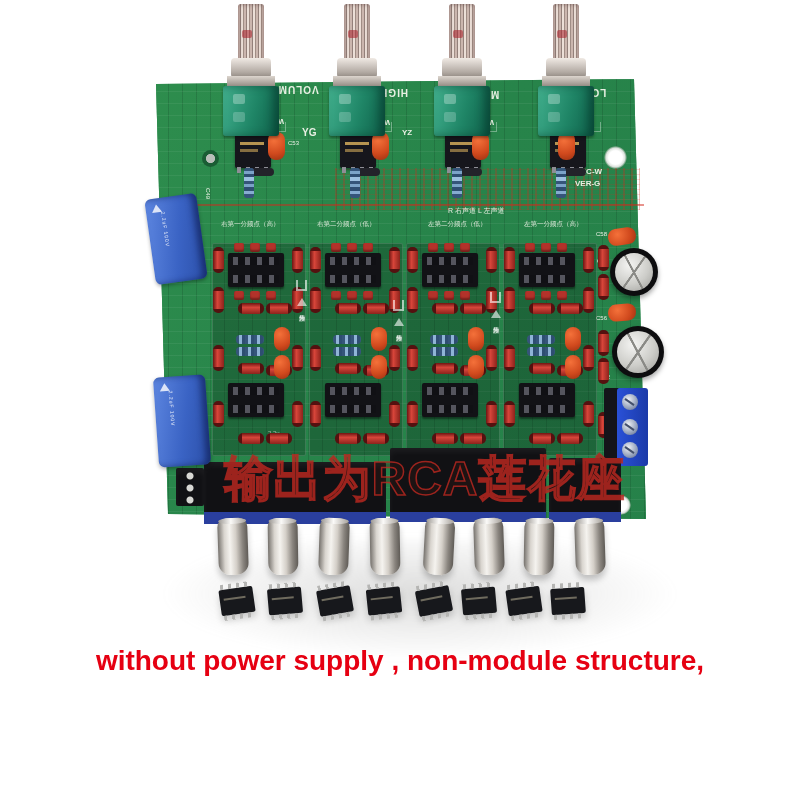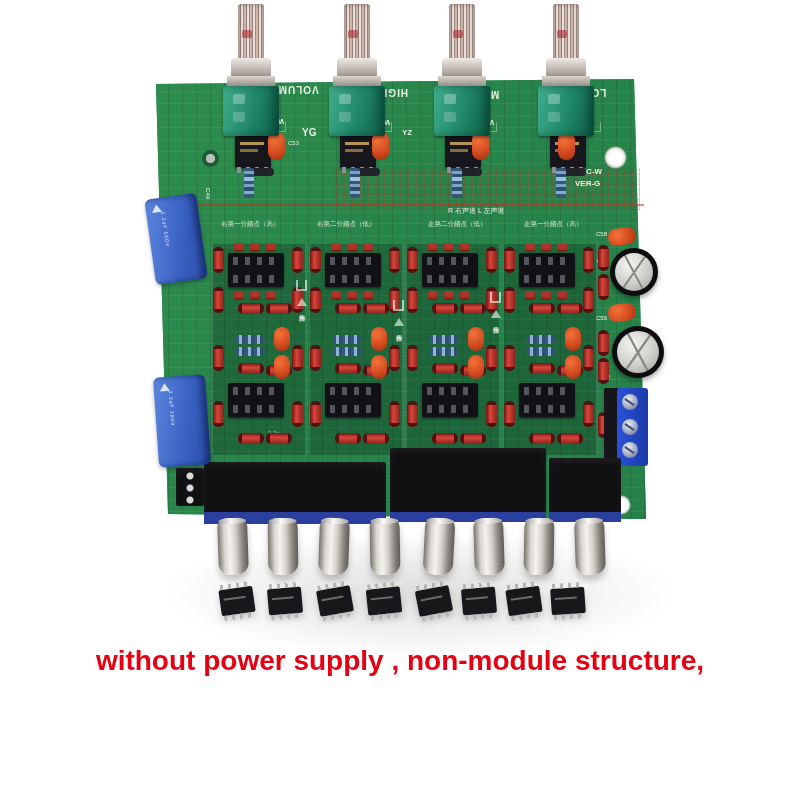--- a/index.html
+++ b/index.html
@@ -598,16 +598,17 @@
         <i></i>
       </div>
       <div class="fic">
         <i></i>
       </div>
       <div class="fic">
         <i></i>
       </div>
   </div>
 
+  <div class="wm-main">输出为RCA莲花座</div>
 
   <div class="caption cap1" style="color: rgb(230, 0, 18);">without  power supply , non-module structure,</div>
 
 </div>
 
 </body></html>

